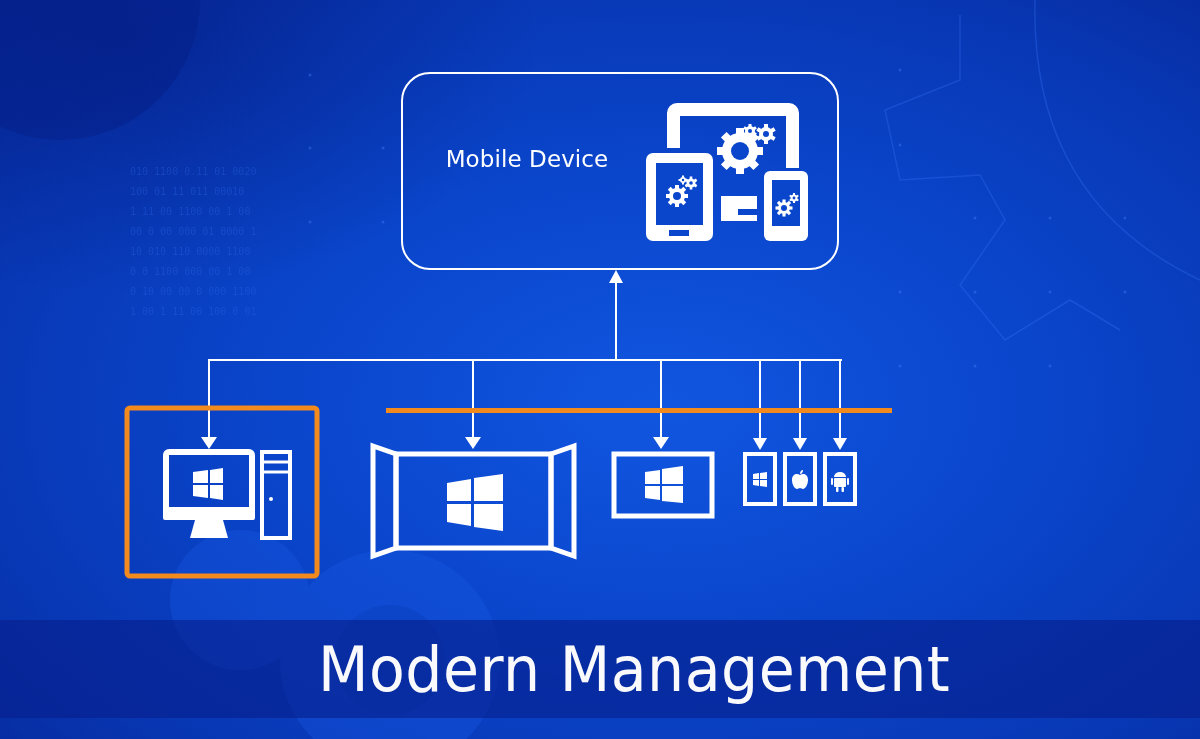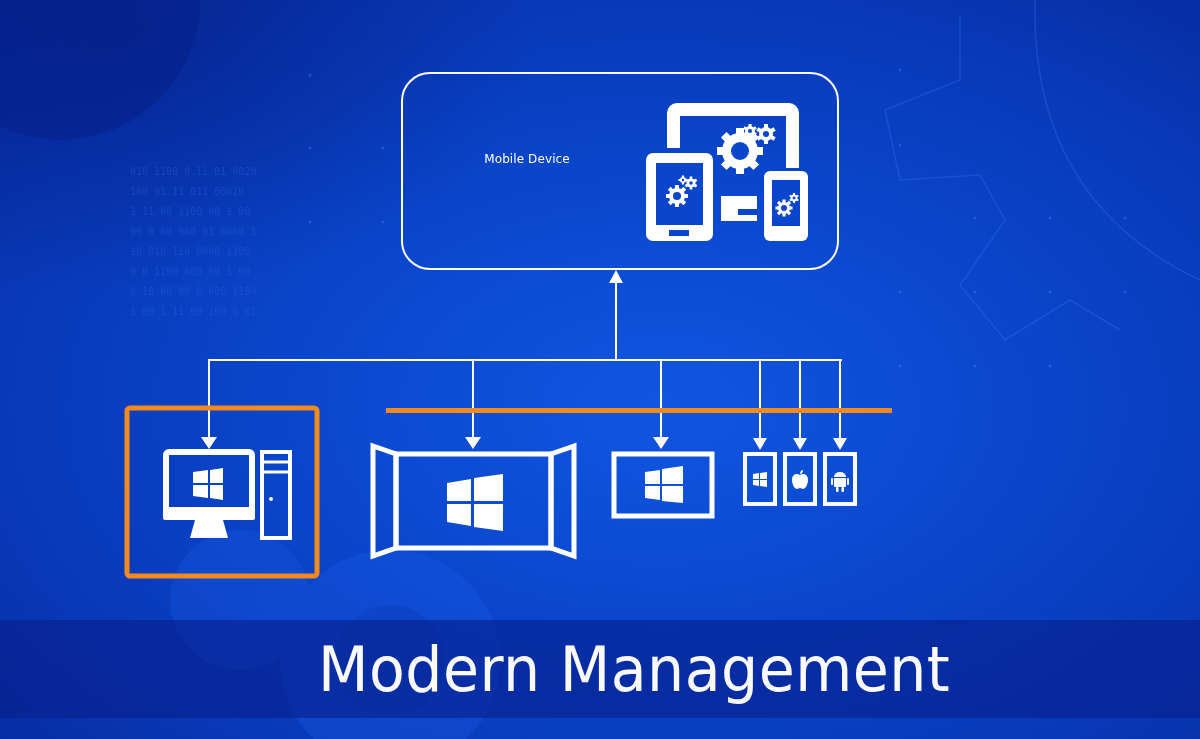--- a/index.html
+++ b/index.html
@@ -5,21 +5,21 @@
     html, body { margin: 0; padding: 0; }
     body {
       width: 1200px; height: 739px; overflow: hidden; position: relative;
       font-family: "DejaVu Sans", "Liberation Sans", sans-serif;
       background: radial-gradient(ellipse at 55% 55%, #1156e0 0%, #0a46cc 40%, #0837b4 75%, #06289a 100%);
     }
     .bg-layer { position: absolute; inset: 0; pointer-events: none; }
     .diagram { position: absolute; left: 0; top: 0; }
     .mdm-label {
       position: absolute; left: 432px; top: 146px; width: 190px;
-      color: #ffffff; font-size: 12px; line-height: 26px; text-align: center;
+      color: #ffffff; font-size: 23px; line-height: 26px; text-align: center;
       font-family: "DejaVu Sans", sans-serif; letter-spacing: 0.1px;
     }
     .band {
       position: absolute; left: 0; top: 620px; width: 1200px; height: 98px;
       background: rgba(6, 30, 140, 0.62);
     }
     .title {
       position: absolute; left: 0; top: 620px; width: 1200px; height: 98px;
       display: flex; align-items: center; justify-content: flex-start;
       padding-left: 318px; box-sizing: border-box;

